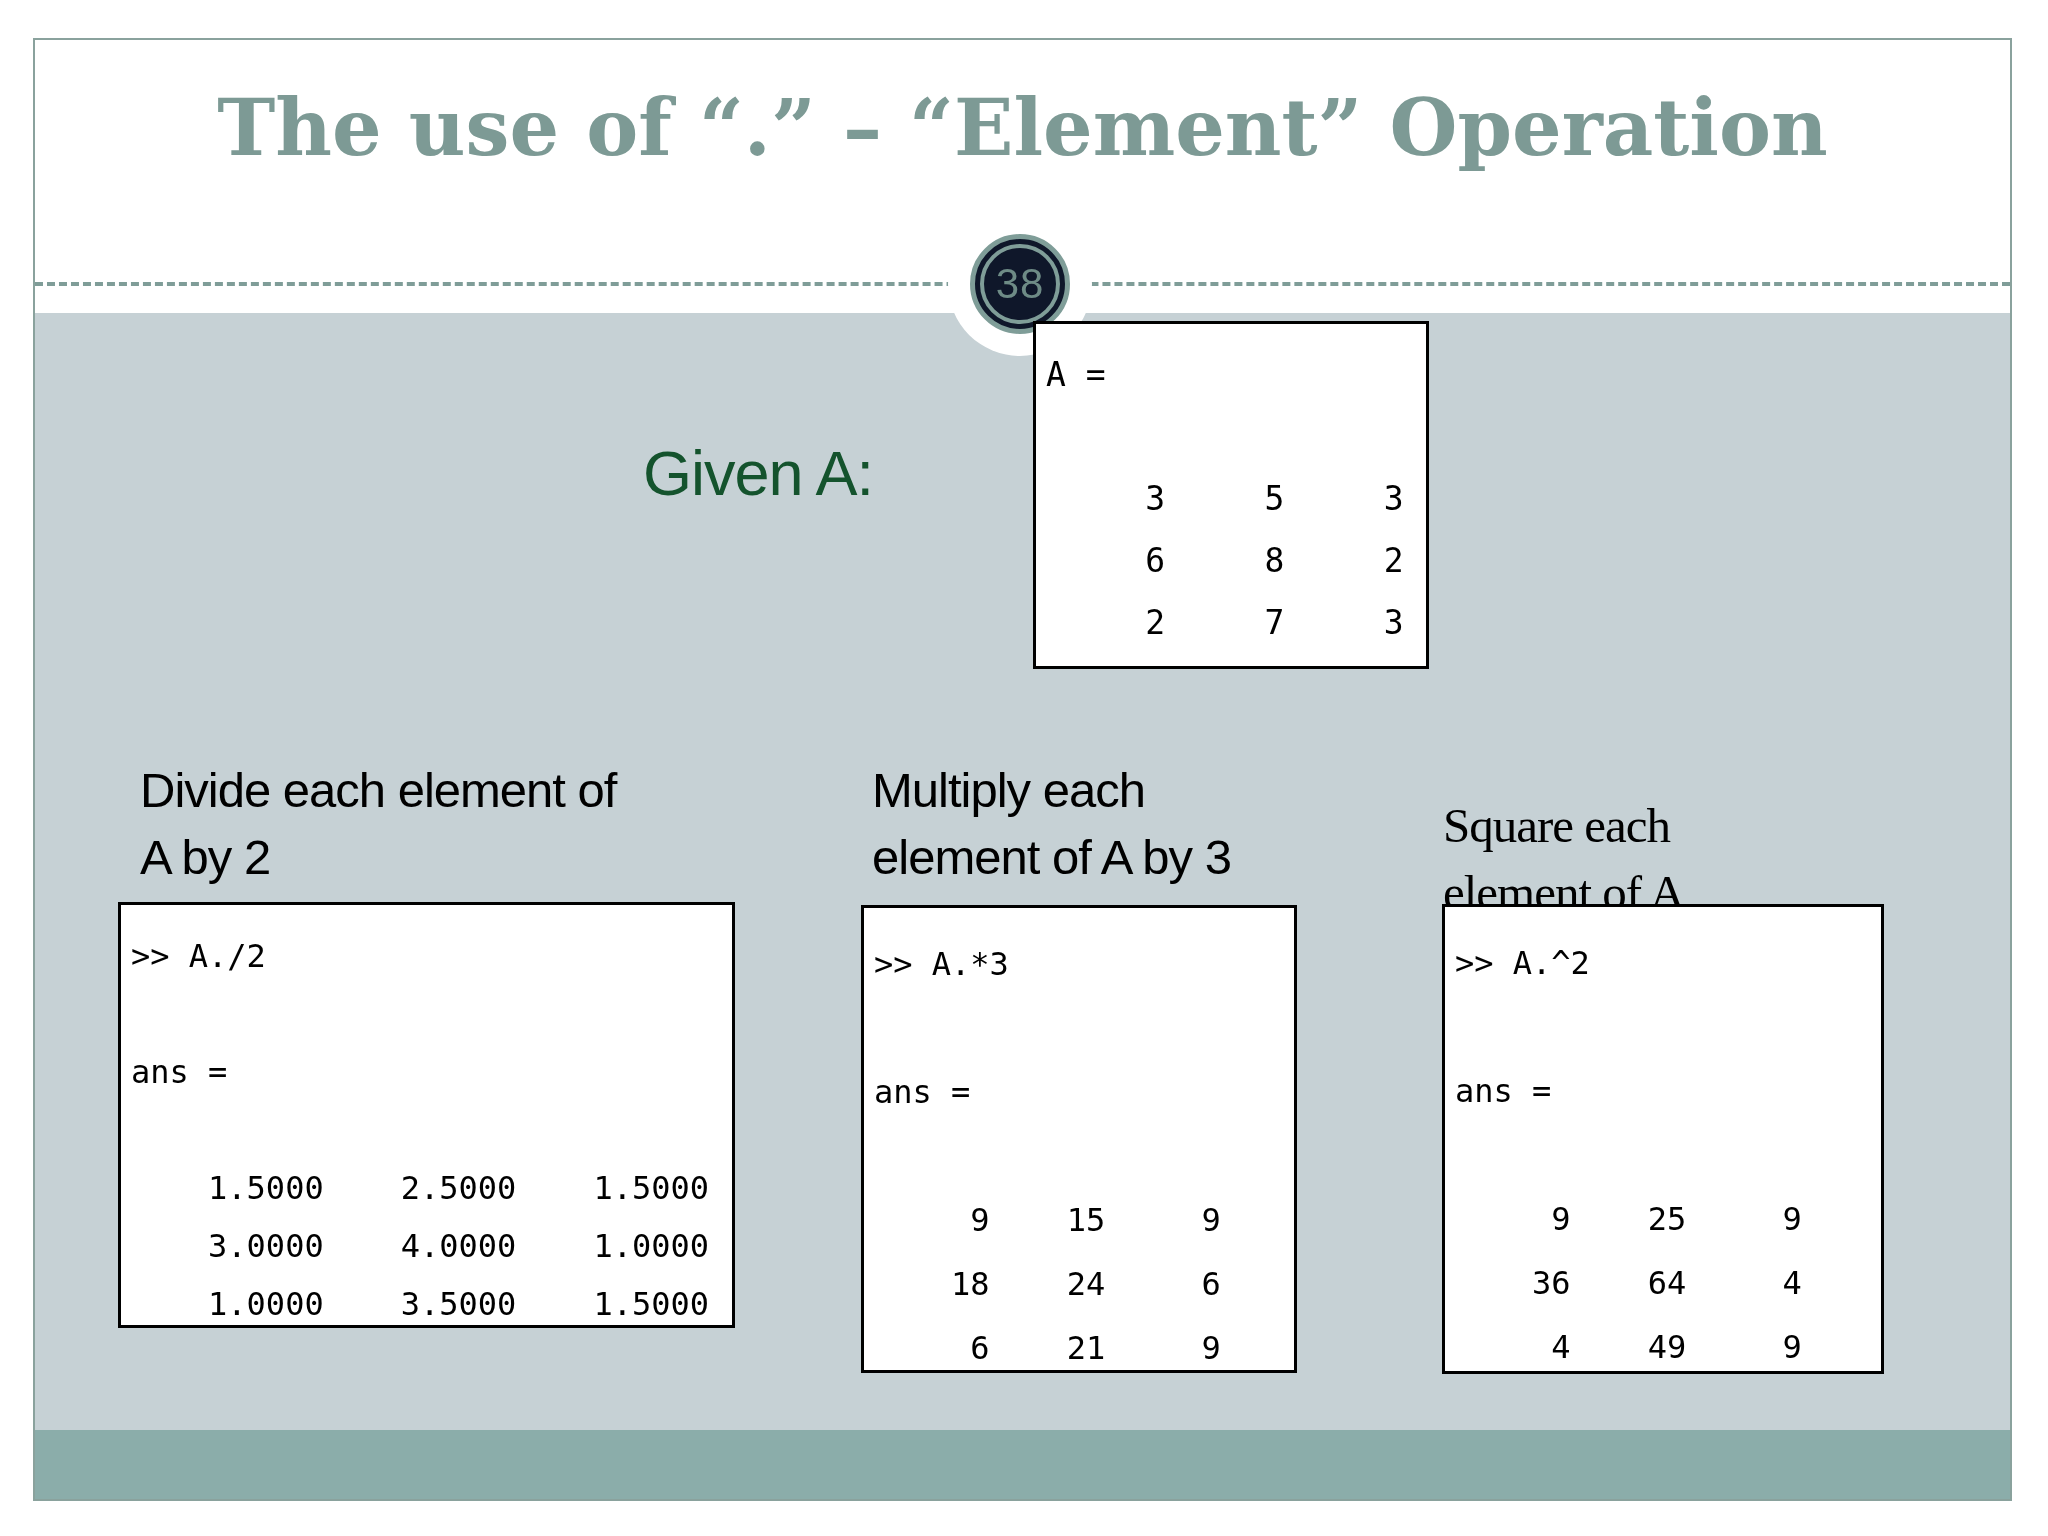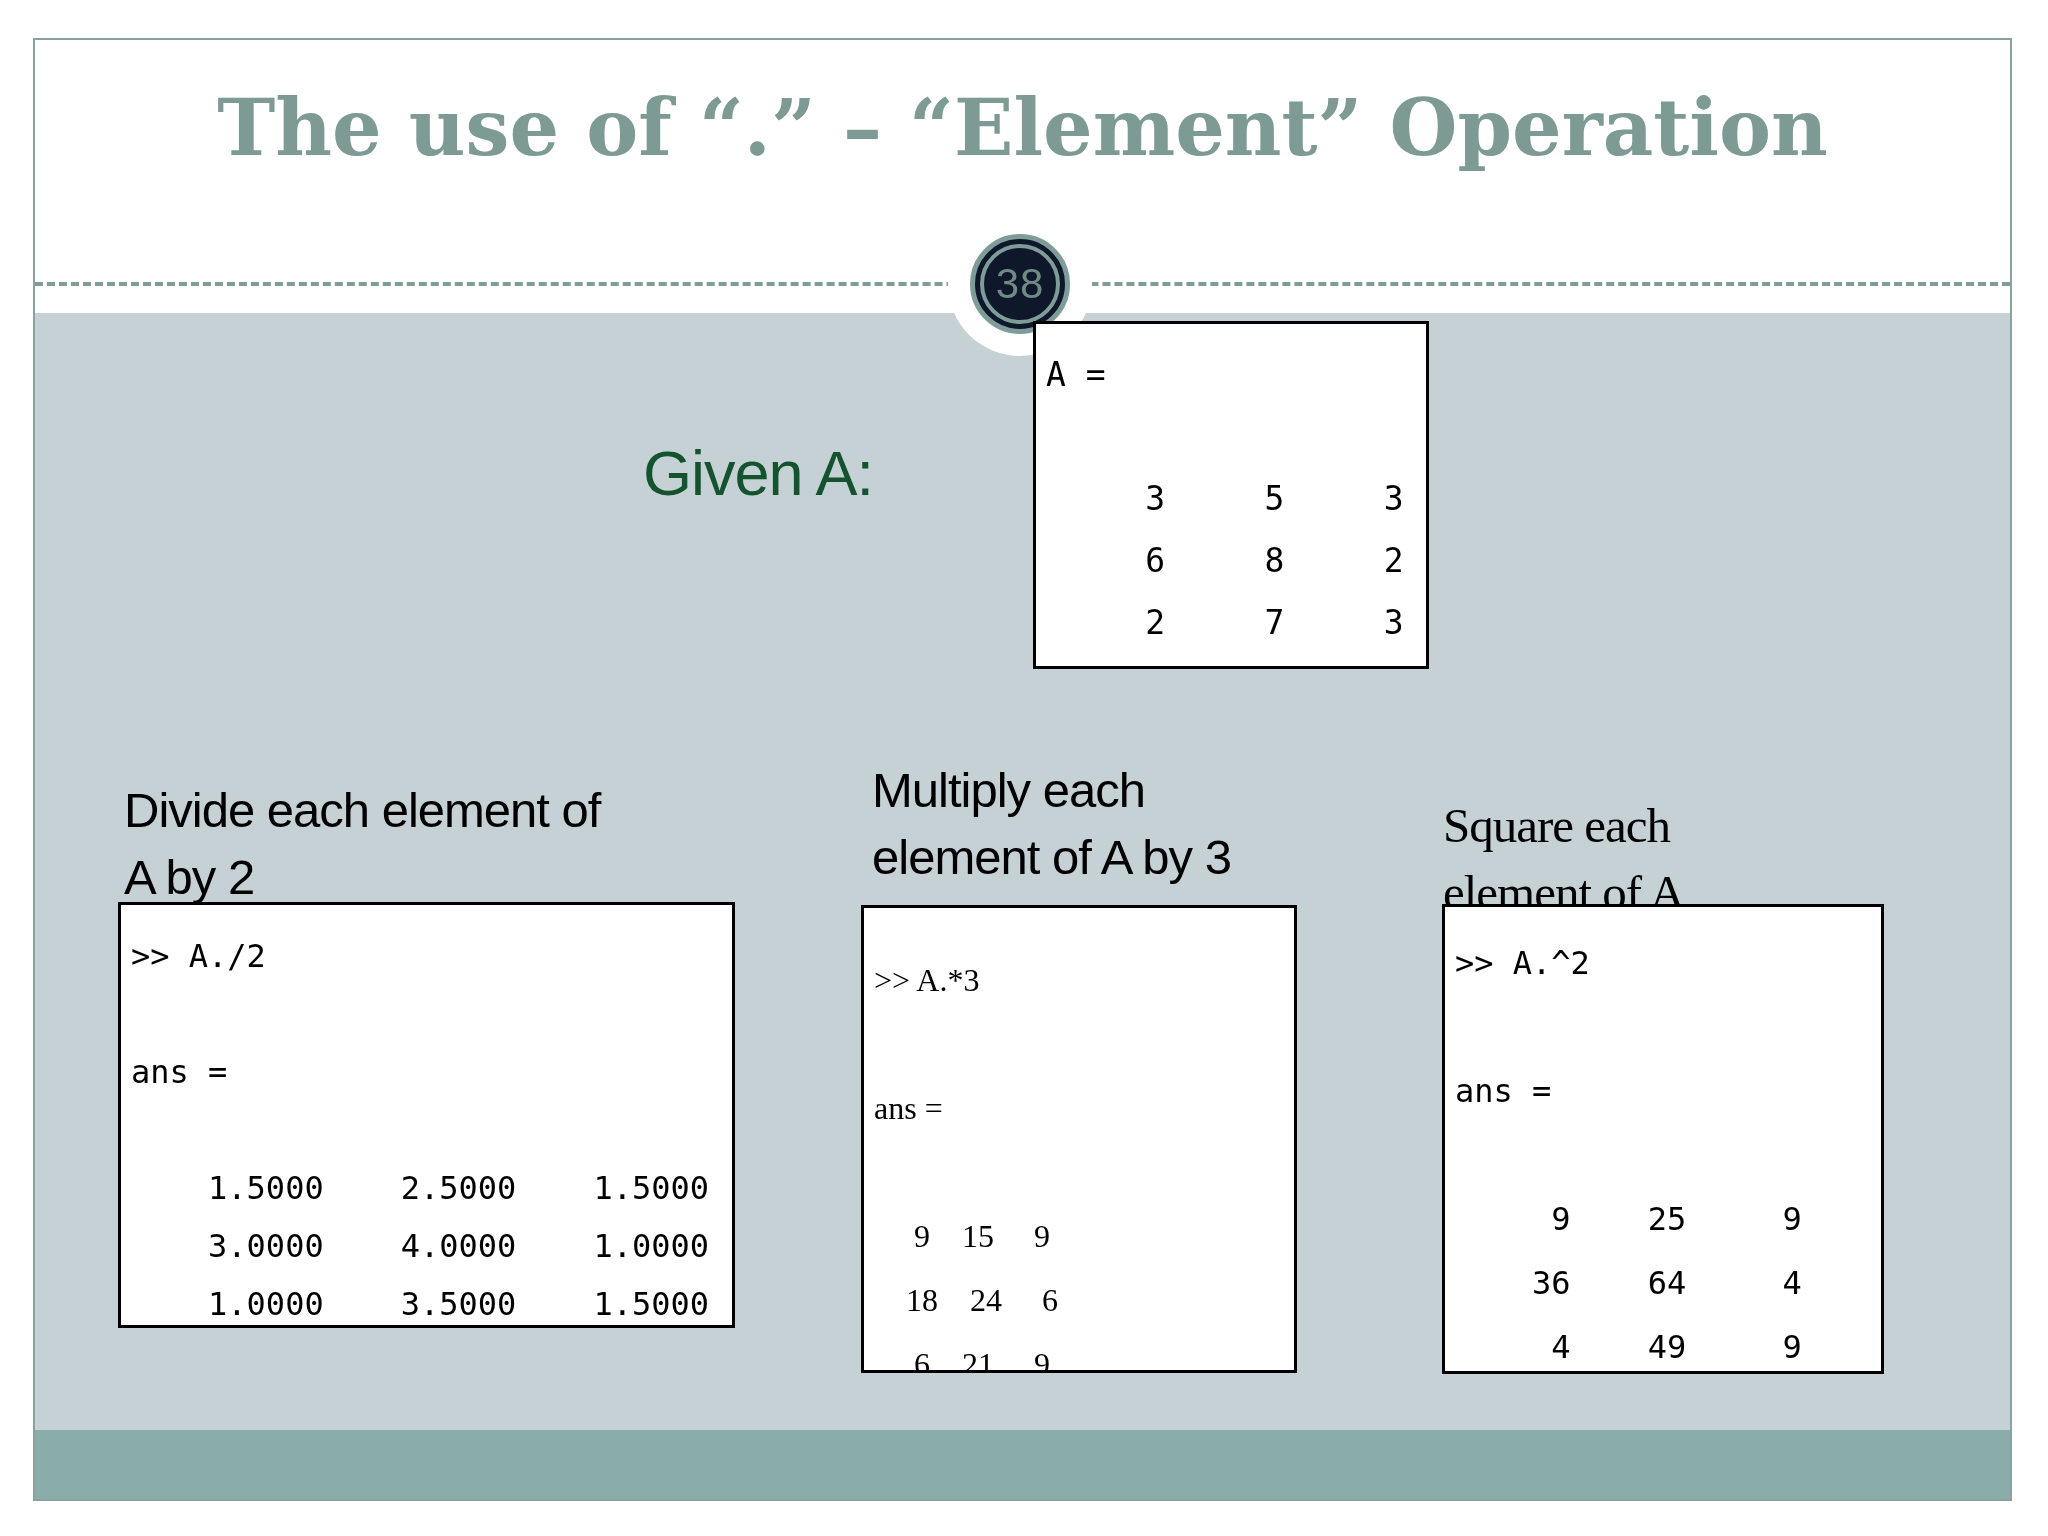--- a/index.html
+++ b/index.html
@@ -52,37 +52,37 @@
     margin-top:20px;
   }
   .given-label {
     position:absolute; left:643px; top:437px;
     font-size:63px; color:#14532d; letter-spacing:-1px;
   }
   .col-label {
     position:absolute; font-size:49px; line-height:67px;
     letter-spacing:-1px; white-space:pre-line; color:#000000;
   }
-  #label-div { left:124px;  top:757px;margin-top:20px; }
+  #label-div { left:140px;  top:757px; }
   #label-mul { left:872px;  top:757px; }
   #label-sq  { left:1443px; top:792px;font-family:Liberation Serif, serif; }
   .terminal {
     position:absolute; background:#ffffff; border:3px solid #000000;
     box-sizing:border-box; overflow:hidden;
   }
   .terminal pre {
     margin:0; font-family:"DejaVu Sans Mono", monospace; color:#000000;
     white-space:pre;
   }
   #box-a   { left:1033px; top:321px; width:396px; height:348px; }
   #box-a pre   { font-size:33px; line-height:62px; padding:20px 0 0 10px; }
   #box-div { left:118px;  top:902px; width:617px; height:426px; }
   #box-div pre { font-size:32px; line-height:58px; padding:22px 16px 0 10px; }
   #box-mul { left:861px;  top:905px; width:436px; height:468px; }
-  #box-mul pre { font-size:32px; line-height:64px; padding:40px 0 0 10px;font-family:Liberation Serif, serif; }
+  #box-mul pre { font-size:32px; line-height:64px; padding:24px 0 0 10px; }
   #box-sq  { left:1442px; top:904px; width:442px; height:470px; }
   #box-sq pre  { font-size:32px; line-height:64px; padding:24px 0 0 10px; }
 </style>
 </head>
 <body>
 
 <div class="gray-band"></div>
 <div class="footer-bar"></div>
 <div class="slide-frame"></div>
 <div class="dashed-line"></div>

